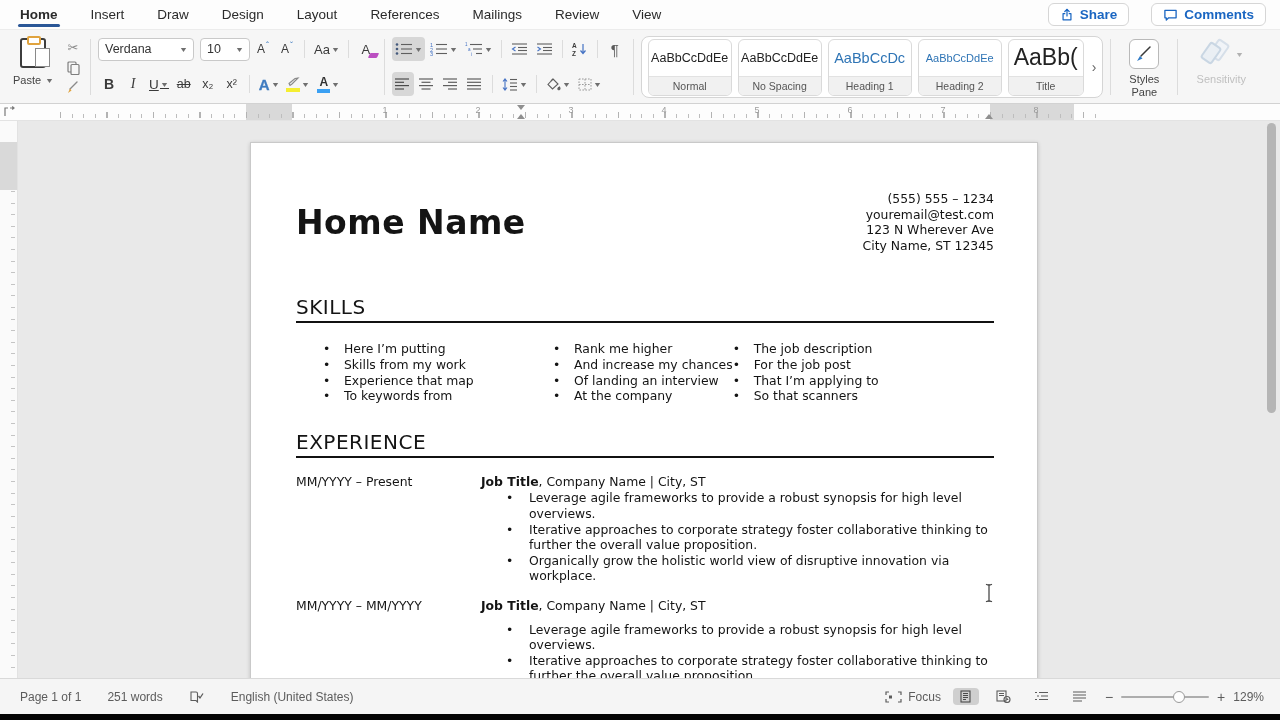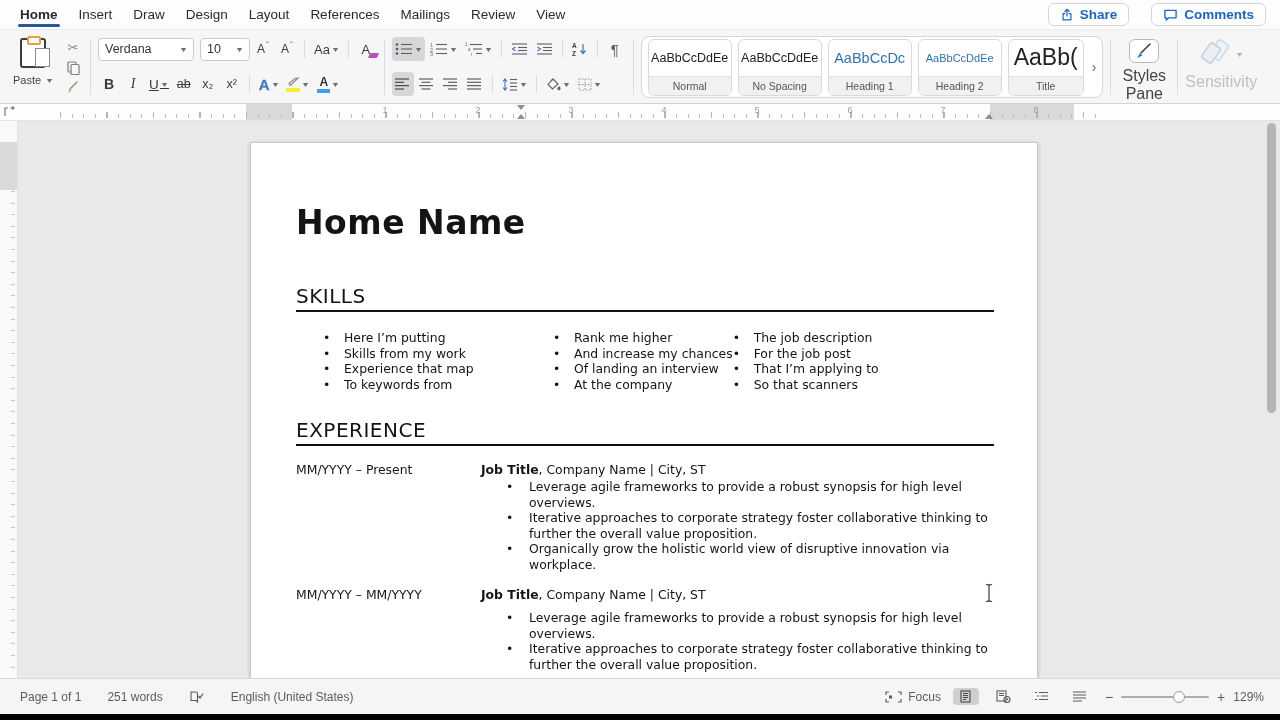--- a/index.html
+++ b/index.html
@@ -3,21 +3,21 @@
 <meta charset="utf-8">
 <style>
   * { margin:0; padding:0; box-sizing:border-box; }
   html,body { width:1280px; height:720px; overflow:hidden; background:#000;
     font-family:"Liberation Sans", sans-serif; -webkit-font-smoothing:antialiased; }
   .app { width:1280px; height:720px; display:flex; flex-direction:column; background:#fff; }
 
   
   .menubar { height:30px; background:#fdfdfd; display:flex; align-items:center;
     padding:0 14px 0 20px; border-bottom:1px solid #ececec; flex-shrink:0; }
-  .tabs { display:flex; gap:21px; align-items:center; height:100%; }
+  .tabs { display:flex; gap:33px; align-items:center; height:100%; }
   .tab { font-size:13.5px; color:#2b2b2b; height:100%; display:flex; align-items:center;
     position:relative; cursor:default; }
   .tab.active { font-weight:700; }
   .tab.active::after { content:""; position:absolute; left:-2px; right:-2px; bottom:2px;
     height:3px; border-radius:2px; background:#2b5797; }
   .mb-right { margin-left:auto; display:flex; gap:22px; }
   .mb-btn { display:flex; align-items:center; gap:6px; border:1px solid #d6d6d6;
     border-radius:6px; padding:3px 11px; color:#1a66c2; font-size:13.5px; font-weight:600;
     background:#fff; }
   .mb-btn svg { display:block; }
@@ -76,21 +76,21 @@
   .stylecard .prev { height:36px; display:flex; align-items:center; justify-content:center;
     font-size:12.5px; color:#222; white-space:nowrap; overflow:hidden; }
   .stylecard .lbl { background:#f1f1f1; border-top:1px solid #e2e2e2; font-size:10.5px;
     color:#555; text-align:center; padding:3px 0; }
   .prev.h1 { color:#2e74b5; font-size:14.5px; }
   .prev.h2 { color:#2e74b5; font-size:11px; }
   .prev.title { font-size:23px; }
   .gal-more { color:#666; font-size:14px; padding:0 2px; }
 
   .bigbtn { display:flex; flex-direction:column; align-items:center; padding-top:4px; width:52px; }
-  .bigbtn .blbl { font-size:16px; color:#444; text-align:center; line-height:1.15; margin-top:4px; }
+  .bigbtn .blbl { font-size:11px; color:#444; text-align:center; line-height:1.15; margin-top:4px; }
   .sp-ico { width:30px; height:30px; background:#fff; border:1px solid #b9b9b9; border-radius:6px;
     display:flex; align-items:center; justify-content:center; }
   .sens { opacity:.5; width:72px; }
   .sens .blbl { color:#8a8a8a; }
   .tagico { width:30px; height:30px; position:relative; }
   .tag1 { position:absolute; width:14px; height:20px; border:2px solid #9db8d2; border-radius:3px;
     transform:rotate(35deg); left:4px; top:4px; background:#dfe9f3; }
   .tag2 { position:absolute; width:14px; height:20px; border:2px solid #b7c9dd; border-radius:3px;
     transform:rotate(35deg); left:12px; top:1px; background:#eef4fa; }
 
@@ -548,20 +548,26 @@
     <div class="ind-right"></div>
   </div>
 
   <div class="workspace">
     <div class="vruler"></div>
 
     <div class="page">
       <div class="page-inner">
         <div class="hdr">
           <div class="docname">Home Name</div>
+          <div class="contact">
+            <div>(555) 555 – 1234</div>
+            <div>youremail@test.com</div>
+            <div>123 N Wherever Ave</div>
+            <div>City Name, ST 12345</div>
+          </div>
         </div>
 
         <div class="sect">
           <div class="sect-title">SKILLS</div>
           <div class="skills-row">
             <ul class="skills-col c1">
               <li>Here I’m putting</li>
               <li>Skills from my work</li>
               <li>Experience that map</li>
               <li>To keywords from</li>

